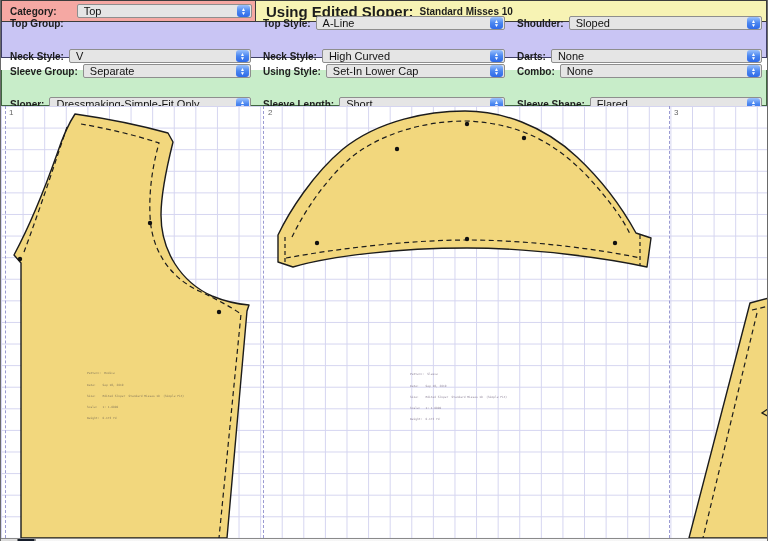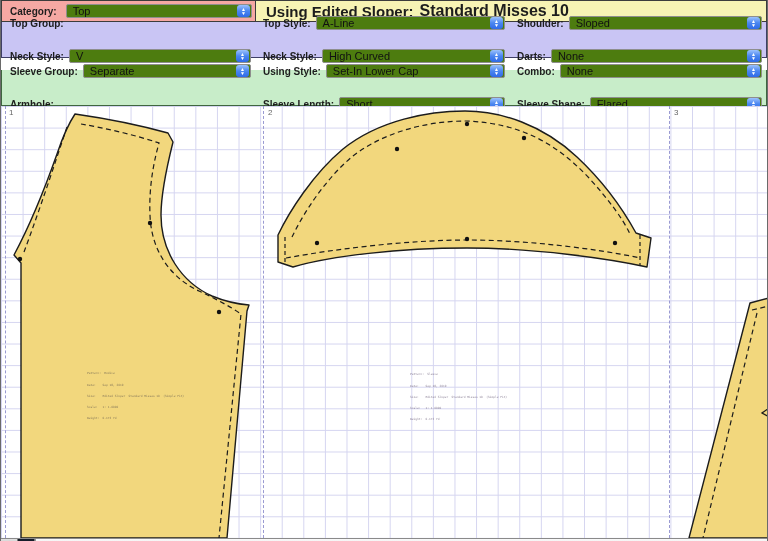--- a/index.html
+++ b/index.html
@@ -3,33 +3,33 @@
 <meta charset="utf-8">
 <style>
   * { margin:0; padding:0; box-sizing:border-box; }
   html,body { width:768px; height:541px; overflow:hidden; background:#888; }
   body { font-family:"Liberation Sans", sans-serif; }
   .window { width:768px; height:541px; background:#fff; position:relative; border-left:1px solid #6a6a6a; border-right:1px solid #6a6a6a; }
 
   
   .form { width:100%; }
   .row-pink { height:22px; display:flex; background:#f5a8a3; border:1px solid #3c3c3c; }
-  .cat-cell { width:253px; display:flex; align-items:center; padding:0 3px 0 8px; gap:9px; }
+  .cat-cell { width:253px; display:flex; align-items:center; padding:0 3px 0 8px; gap:20px; }
   .info-box { flex:1; background:#f7f3b4; border-left:1px solid #3c3c3c; display:flex; align-items:center; padding-left:10px; gap:6px; }
   .section { height:36px; display:grid; grid-template-columns:253px 254px 1fr; grid-auto-rows:16px; align-content:center; row-gap:17px; border:1px solid #3c3c3c; border-top:none;text-align:right; }
   .sec-style { background:#c9c5f4; border-color:#3f3f66; }
   .sec-sleeve { background:#c8edc9; border-color:#3f663f;margin-top:12px; }
   .cell { display:flex; align-items:center; padding:0 4px 0 8px; gap:5px; }
   .flabel { font-size:10px; font-weight:bold; color:#1d1d1d; white-space:nowrap; }
-  .field { flex:1; height:14px; background:#4d7c0f; border:1px solid #8e8e8e; border-radius:2px; display:flex; align-items:center; padding:0 16px 0 6px; font-size:11px; color:#111; position:relative; white-space:nowrap; overflow:hidden; }
+  .field { flex:1; height:14px; background:#e5e5e5; border:1px solid #8e8e8e; border-radius:2px; display:flex; align-items:center; padding:0 16px 0 6px; font-size:11px; color:#111; position:relative; white-space:nowrap; overflow:hidden; }
   .stepper { position:absolute; right:1px; top:50%; transform:translateY(-50%); width:13px; height:12px; border-radius:3px; background:linear-gradient(#9cc2fd 0%, #4a86f0 50%, #2f6ae8 100%); display:flex; flex-direction:column; align-items:center; justify-content:center; }
   .stepper::before { content:"▲"; font-size:5px; line-height:4px; color:#fff; }
   .stepper::after  { content:"▼"; font-size:5px; line-height:4px; color:#fff; }
   .info-label { font-size:15px; font-weight:bold; color:#1d1d1d; }
-  .info-value { font-size:16px; font-weight:bold; color:#1d1d1d; }
+  .info-value { font-size:10px; font-weight:bold; color:#1d1d1d; }
 
   
   .canvas { position:relative; width:100%; height:432px; overflow:hidden; background-color:#fff;
     background-image:
       linear-gradient(to right, #d5d5f0 1px, transparent 1px),
       linear-gradient(to bottom, #d5d5f0 1px, transparent 1px);
     background-size:21.6px 21.6px; }
   .page-sep { position:absolute; top:0; bottom:0; width:0; border-left:1px dashed #9a9ad2; }
   .page-num { position:absolute; top:2px; font-size:8px; color:#666; }
   .canvas svg { position:absolute; left:0; top:0; }
@@ -124,21 +124,25 @@
         </div>
       </div>
       <div class="cell">
         <span class="flabel">Combo:</span>
         <div class="field">
           <span>None</span>
           <span class="stepper"></span>
         </div>
       </div>
       <div class="cell">
-        <span class="flabel">Armhole:</span>
+        <span class="flabel">Sloper:</span>
+        <div class="field">
+          <span>Dressmaking-Simple-Fit Only</span>
+          <span class="stepper"></span>
+        </div>
       </div>
       <div class="cell">
         <span class="flabel">Sleeve Length:</span>
         <div class="field">
           <span>Short</span>
           <span class="stepper"></span>
         </div>
       </div>
       <div class="cell">
         <span class="flabel">Sleeve Shape:</span>

